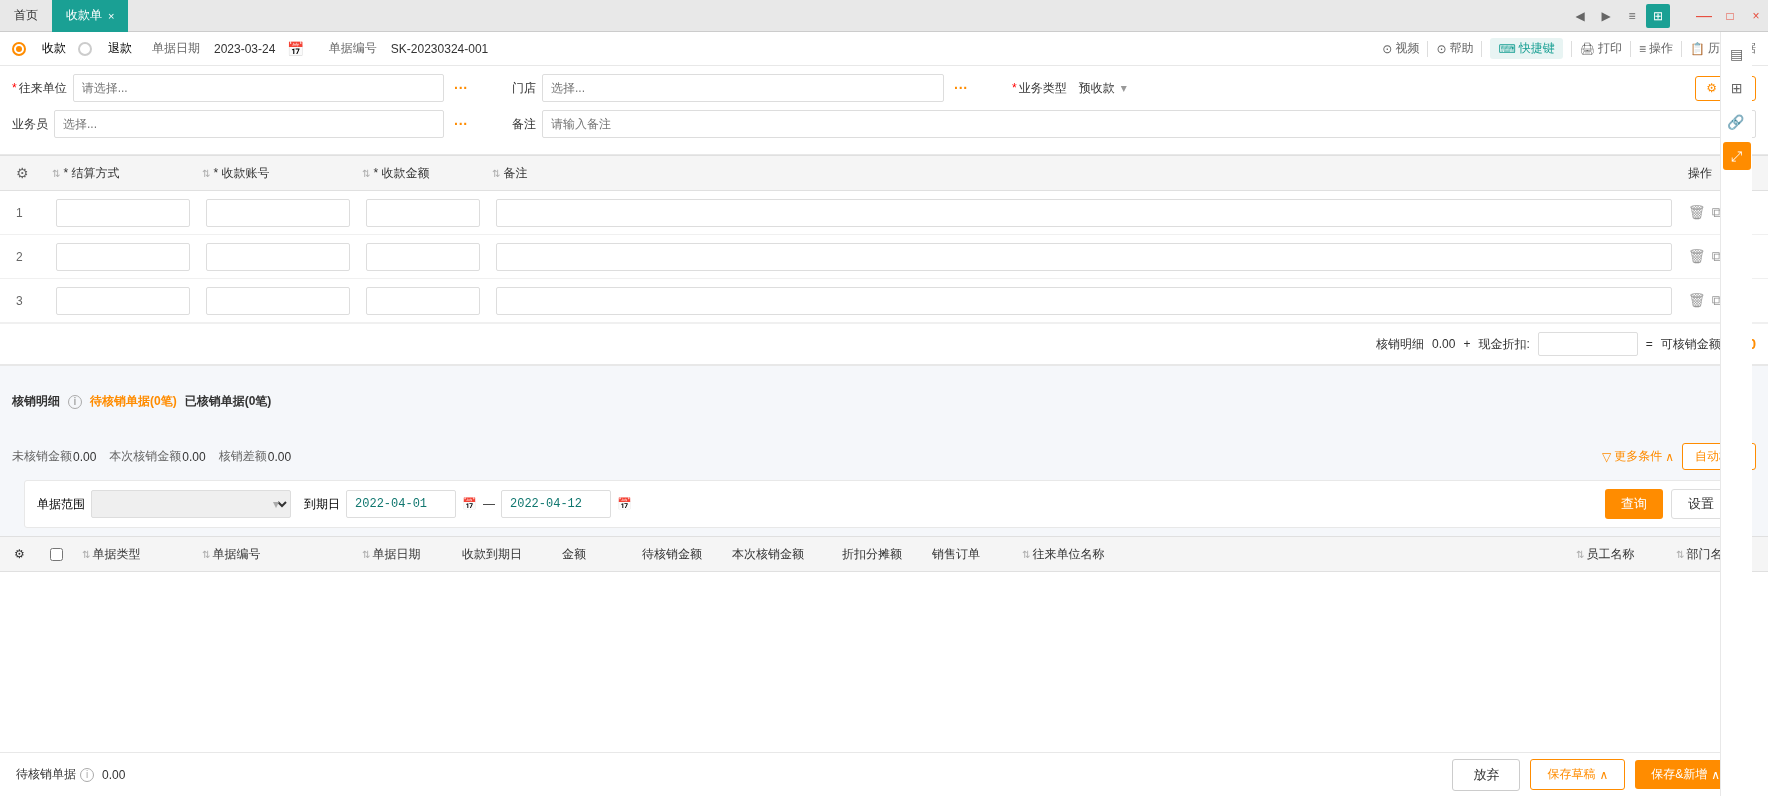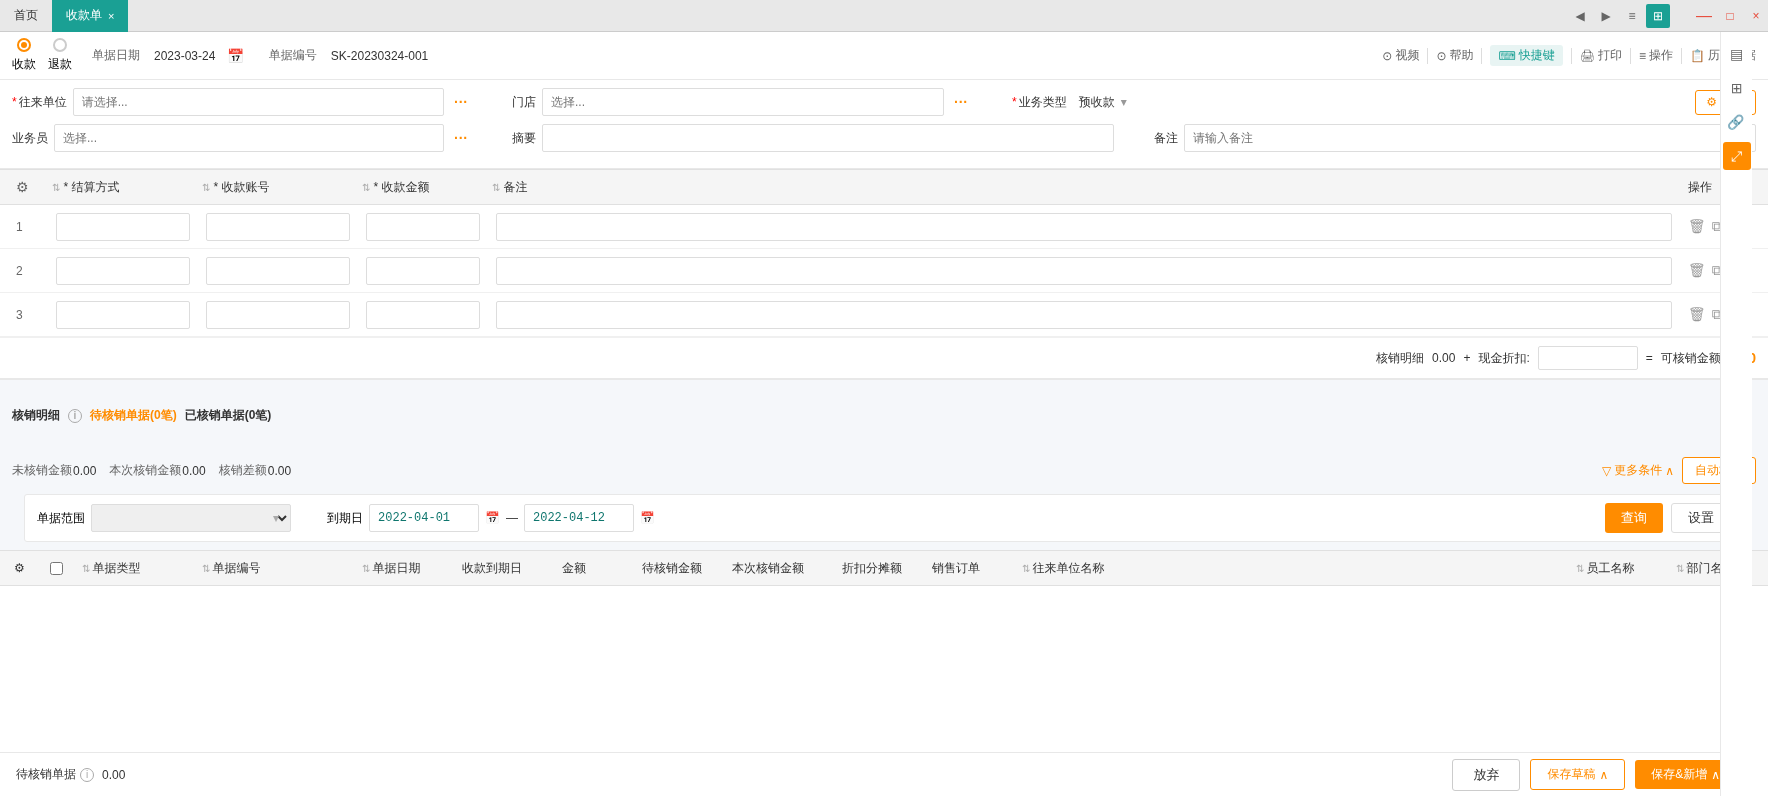--- a/index.html
+++ b/index.html
@@ -11,21 +11,21 @@
     .tab-item.active { background: #1aa094; color: #fff; }
     .tab-item .tab-close { margin-left: 6px; font-size: 11px; cursor: pointer; }
     .tab-home { background: transparent; color: #333; }
 
     
     .main-wrap { display: flex; flex-direction: column; height: 764px; background: #fff; }
 
     
     .top-toolbar { display: flex; align-items: center; padding: 6px 12px; border-bottom: 1px solid #e8e8e8; background: #fff; gap: 8px; }
     .radio-group { display: flex; align-items: center; gap: 12px; }
-    .radio-item { display: flex; align-items: center; gap: 4px; cursor: pointer; flex-direction: column; }
+    .radio-item { display: flex; align-items: center; gap: 16px; cursor: pointer; }
     .radio-circle { width: 14px; height: 14px; border-radius: 50%; border: 2px solid #ccc; display: flex; align-items: center; justify-content: center; }
     .radio-circle.checked { border-color: #ff8c00; }
     .radio-circle.checked::after { content: ''; width: 6px; height: 6px; border-radius: 50%; background: #ff8c00; }
     .toolbar-label { color: #666; }
     .toolbar-value { color: #333; font-weight: 500; }
     .toolbar-icon { color: #1aa094; cursor: pointer; font-size: 14px; }
     .spacer { flex: 1; }
     .toolbar-actions { display: flex; align-items: center; gap: 8px; color: #666; }
     .toolbar-action-item { display: flex; align-items: center; gap: 3px; cursor: pointer; color: #666; font-size: 12px; }
     .divider-v { width: 1px; height: 16px; background: #ddd; }
@@ -69,21 +69,21 @@
     .section-title { font-size: 14px; font-weight: bold; color: #333; display: flex; align-items: center; gap: 8px; }
     .section-subtitle { color: #ff8c00; font-size: 12px; cursor: pointer; }
     .info-circle { display: inline-flex; align-items: center; justify-content: center; width: 14px; height: 14px; border-radius: 50%; border: 1px solid #aaa; color: #aaa; font-size: 10px; cursor: pointer; }
 
     .filter-row { display: flex; align-items: center; gap: 1px; padding: 6px 12px; background: #f5f7fa; }
     .filter-label { color: #666; }
     .filter-value { color: #333; }
     .more-cond { color: #ff8c00; cursor: pointer; display: flex; align-items: center; gap: 3px; }
     .btn-auto { background: #fff; border: 1px solid #ff8c00; color: #ff8c00; padding: 4px 12px; border-radius: 3px; cursor: pointer; }
 
-    .search-form { display: flex; align-items: center; gap: 28px; padding: 8px 12px; background: #fff; border: 1px solid #e8e8e8; margin: 0 12px; border-radius: 3px; }
+    .search-form { display: flex; align-items: center; gap: 20px; padding: 8px 12px; background: #fff; border: 1px solid #e8e8e8; margin: 0 12px; border-radius: 3px; }
     .search-field { display: flex; align-items: center; gap: 6px; }
     .search-select { height: 28px; border: 1px solid #ddd; border-radius: 2px; padding: 0 8px; min-width: 200px; color: #333; }
     .date-input { height: 28px; border: 1px solid #ddd; border-radius: 2px; padding: 0 8px; width: 110px; color: #0f766e; font-family: Liberation Mono, monospace; }
     .date-sep { color: #333; }
     .cal-icon { color: #aaa; cursor: pointer; }
     .btn-query { background: #ff8c00; color: #fff; border: none; padding: 5px 16px; border-radius: 3px; cursor: pointer; font-size: 13px; margin-left: 14px; }
     .btn-setting { background: #fff; border: 1px solid #ddd; color: #333; padding: 5px 16px; border-radius: 3px; cursor: pointer; font-size: 13px; }
 
     
     .bottom-table-header { display: flex; align-items: center; background: #f5f5f5; border-top: 1px solid #e0e0e0; border-bottom: 1px solid #e0e0e0; height: 36px; padding: 0 8px; margin: 0 0; }
@@ -212,24 +212,20 @@
           <span>设置</span>
         </button>
       </div>
     </div>
 
     <div class="form-row">
       <div class="form-field" style="max-width:460px;">
         <span class="form-label">业务员</span>
         <input class="form-input" type="text" placeholder="选择..." style="">
         <span class="more-btn">···</span>
-      </div>
-      <div class="form-field" style="margin-left:40px;">
-        <span class="form-label">摘要</span>
-        <input class="form-input" type="text" style="min-width: 300px;">
       </div>
       <div class="form-field" style="margin-left:40px; flex:1;">
         <span class="form-label">备注</span>
         <input class="form-input" type="text" style="flex: 1 1 0%;" placeholder="请输入备注">
       </div>
     </div>
   </div>
 
   <div class="table-header">
     <div class="th gear-icon col-idx">⚙</div>
@@ -364,21 +360,21 @@
     </div>
   </div>
 
   <div style="background:#f5f7fa; padding:4px 12px 8px 12px;">
     <div class="search-form">
       <div class="search-field">
         <span>单据范围</span>
         <select class="search-select"></select>
         <span style="color:#aaa; margin-left:-24px; pointer-events:none;">▾</span>
       </div>
-      <div class="search-field" style="margin-left:20px;">
+      <div class="search-field" style="margin-left:5px;">
         <span>到期日</span>
         <input class="date-input" type="text" value="2022-04-01" style="">
         <span class="cal-icon">📅</span>
         <span class="date-sep">—</span>
         <input class="date-input" type="text" value="2022-04-12" style="">
         <span class="cal-icon">📅</span>
       </div>
       <div style="margin-left:auto; display:flex; gap:8px;">
         <button class="btn-query">查询</button>
         <button class="btn-setting">设置</button>

